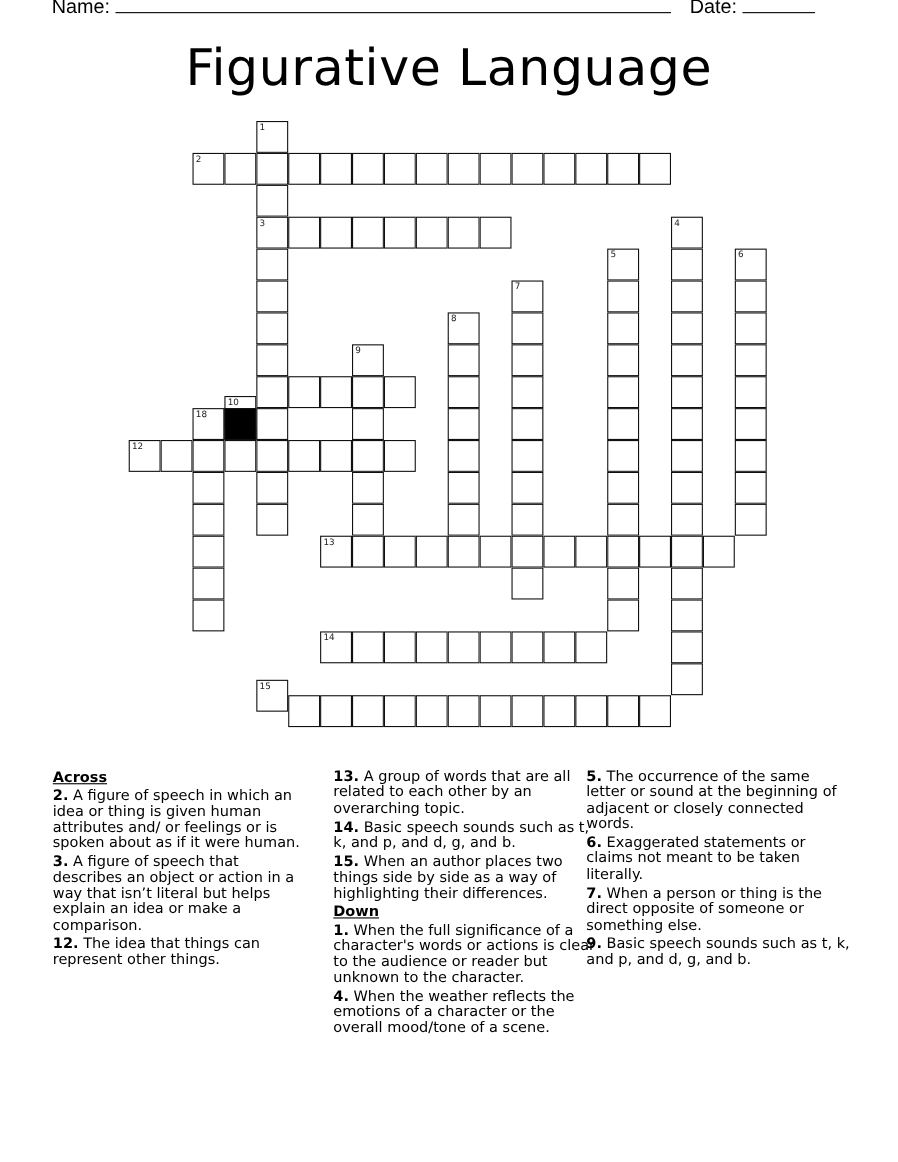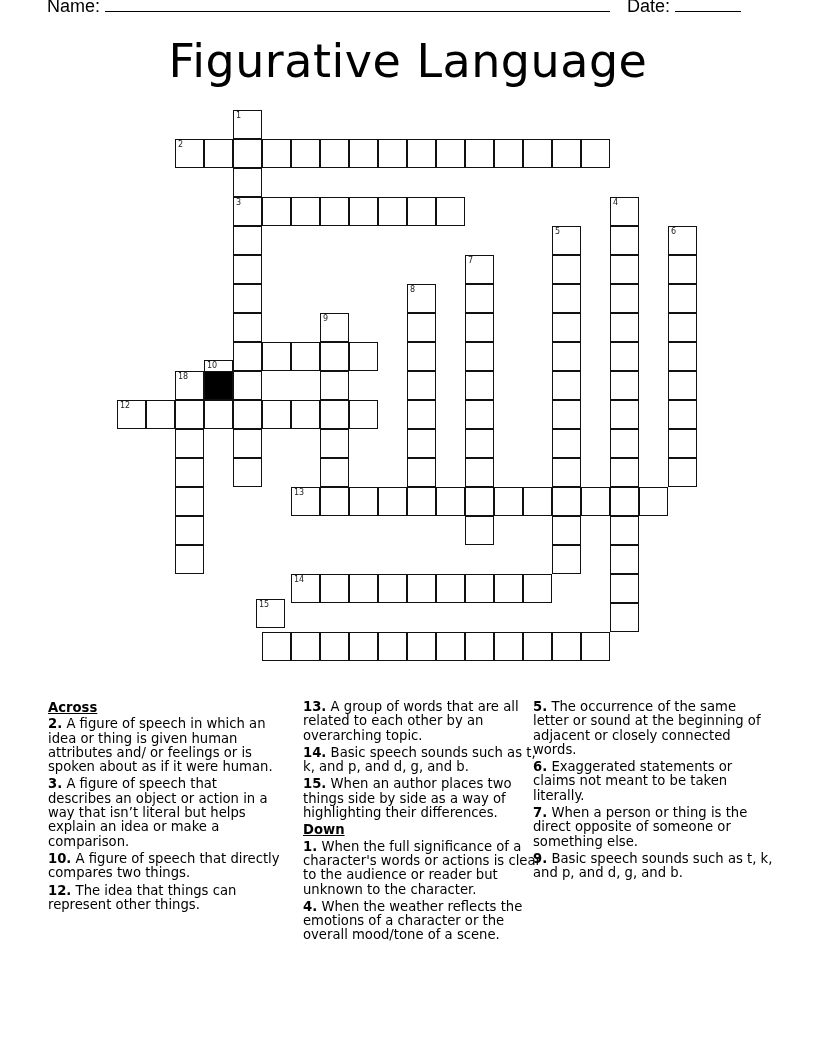--- a/index.html
+++ b/index.html
@@ -185,21 +185,21 @@
       <span class="num">14</span>
     </div>
     <div class="cell" style="left: 320px; top: 574px;"></div>
     <div class="cell" style="left: 349px; top: 574px;"></div>
     <div class="cell" style="left: 378px; top: 574px;"></div>
     <div class="cell" style="left: 407px; top: 574px;"></div>
     <div class="cell" style="left: 436px; top: 574px;"></div>
     <div class="cell" style="left: 465px; top: 574px;"></div>
     <div class="cell" style="left: 494px; top: 574px;"></div>
     <div class="cell" style="left: 523px; top: 574px;"></div>
-    <div class="cell" style="left: 233px; top: 599px; margin-left: 23px;">
+    <div class="cell" style="left: 233px; top: 618px;">
       <span class="num">15</span>
     </div>
     <div class="cell" style="left: 262px; top: 632px;"></div>
     <div class="cell" style="left: 291px; top: 632px;"></div>
     <div class="cell" style="left: 320px; top: 632px;"></div>
     <div class="cell" style="left: 349px; top: 632px;"></div>
     <div class="cell" style="left: 378px; top: 632px;"></div>
     <div class="cell" style="left: 407px; top: 632px;"></div>
     <div class="cell" style="left: 436px; top: 632px;"></div>
     <div class="cell" style="left: 465px; top: 632px;"></div>
@@ -207,21 +207,20 @@
     <div class="cell" style="left: 523px; top: 632px;"></div>
     <div class="cell" style="left: 552px; top: 632px;"></div>
     <div class="cell" style="left: 581px; top: 632px;"></div>
     <div class="cell black" style="left: 204px; top: 371px;"></div>
   </div>
 
 <div class="clues col1">
   <div class="section-head">Across</div>
   <div class="clue"><b>2.</b> <span>A figure of speech in which an idea or thing is given human attributes and/ or feelings or is spoken about as if it were human.</span></div>
   <div class="clue"><b>3.</b> <span>A figure of speech that describes an object or action in a way that isn’t literal but helps explain an idea or make a comparison.</span></div>
-  <div class="clue"><b>10.</b> <span>A figure of speech that directly compares two things.</span></div>
   <div class="clue"><b>12.</b> <span>The idea that things can represent other things.</span></div>
 </div>
 
 <div class="clues col2">
   <div class="clue"><b>13.</b> <span>A group of words that are all related to each other by an overarching topic.</span></div>
   <div class="clue"><b>14.</b> <span>Basic speech sounds such as t, k, and p, and d, g, and b.</span></div>
   <div class="clue"><b>15.</b> <span>When an author places two things side by side as a way of highlighting their differences.</span></div>
   <div class="section-head">Down</div>
   <div class="clue"><b>1.</b> <span>When the full significance of a character's words or actions is clear to the audience or reader but unknown to the character.</span></div>
   <div class="clue"><b>4.</b> <span>When the weather reflects the emotions of a character or the overall mood/tone of a scene.</span></div>

